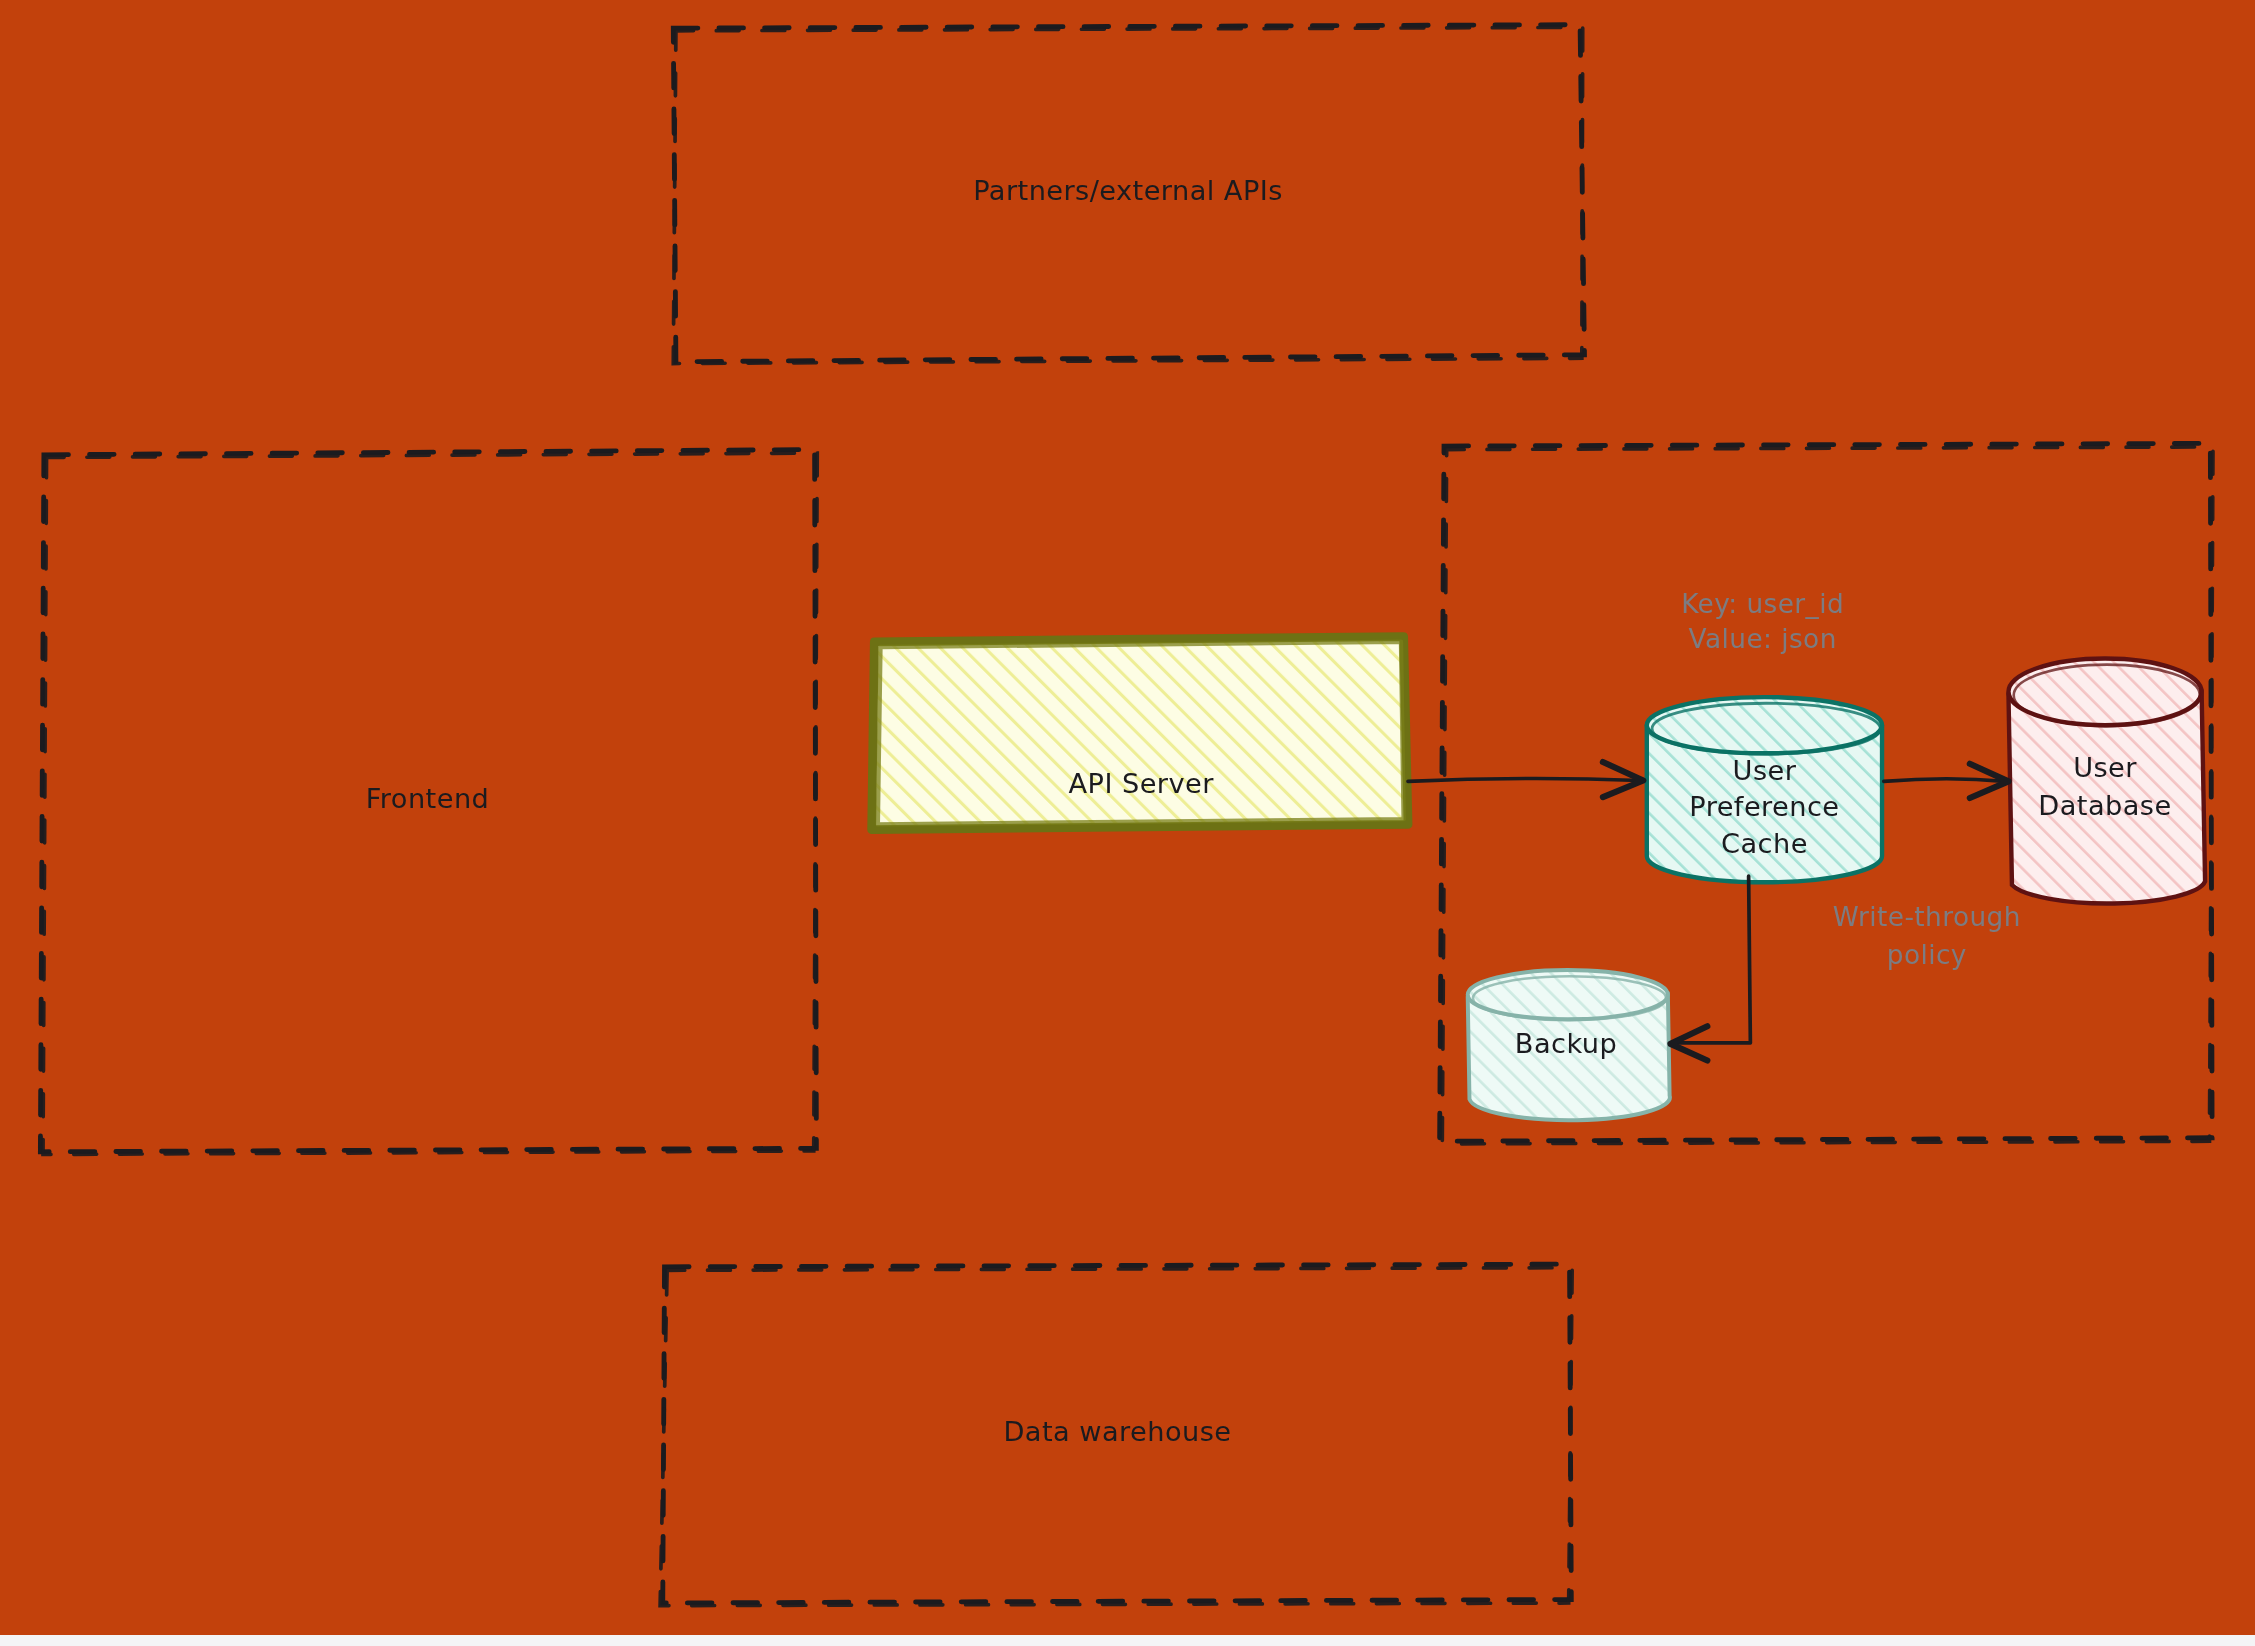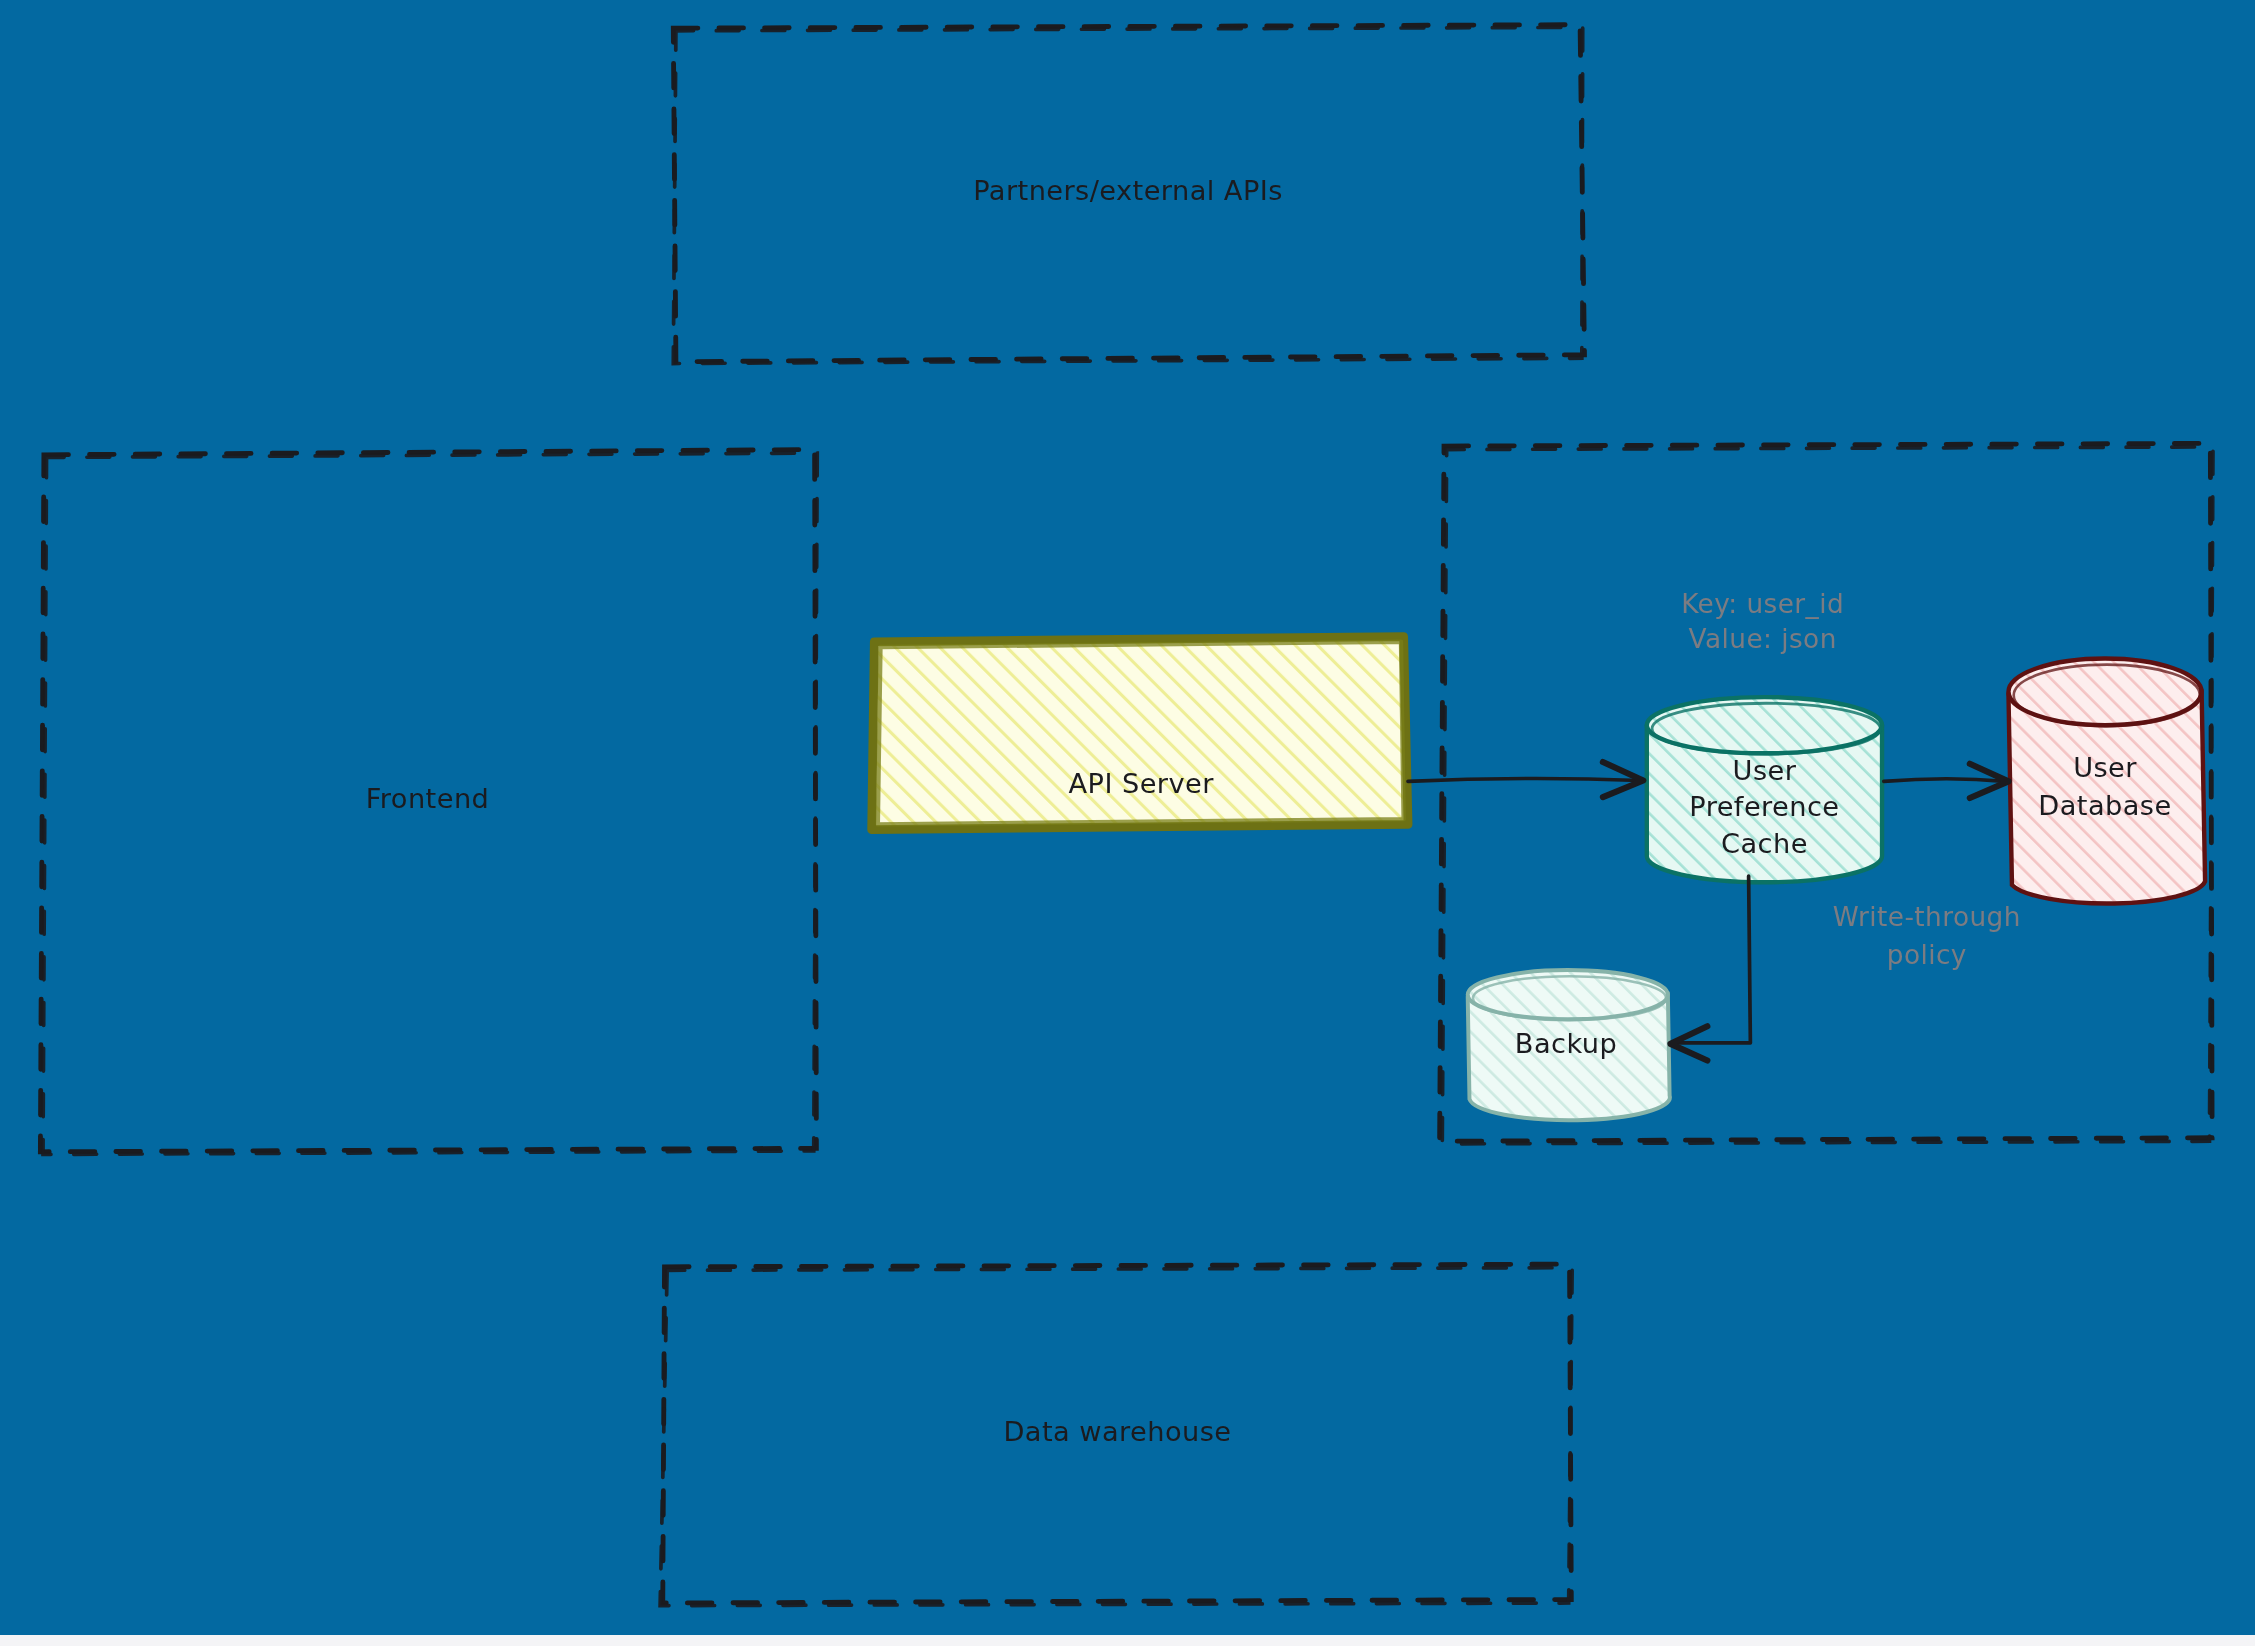--- a/index.html
+++ b/index.html
@@ -6,21 +6,21 @@
   html, body {
     margin: 0;
     padding: 0;
     background: #ffffff;
     font-family: "DejaVu Sans", sans-serif;
   }
   #canvas-wrap {
     position: relative;
     width: 2256px;
     height: 1647px;
-    background: #0369a1;
+    background: #c2410c;
     overflow: hidden;
   }
   svg.diagram {
     position: absolute;
     top: 0;
     left: 0;
     width: 2256px;
     height: 1647px;
     display: block;
   }

